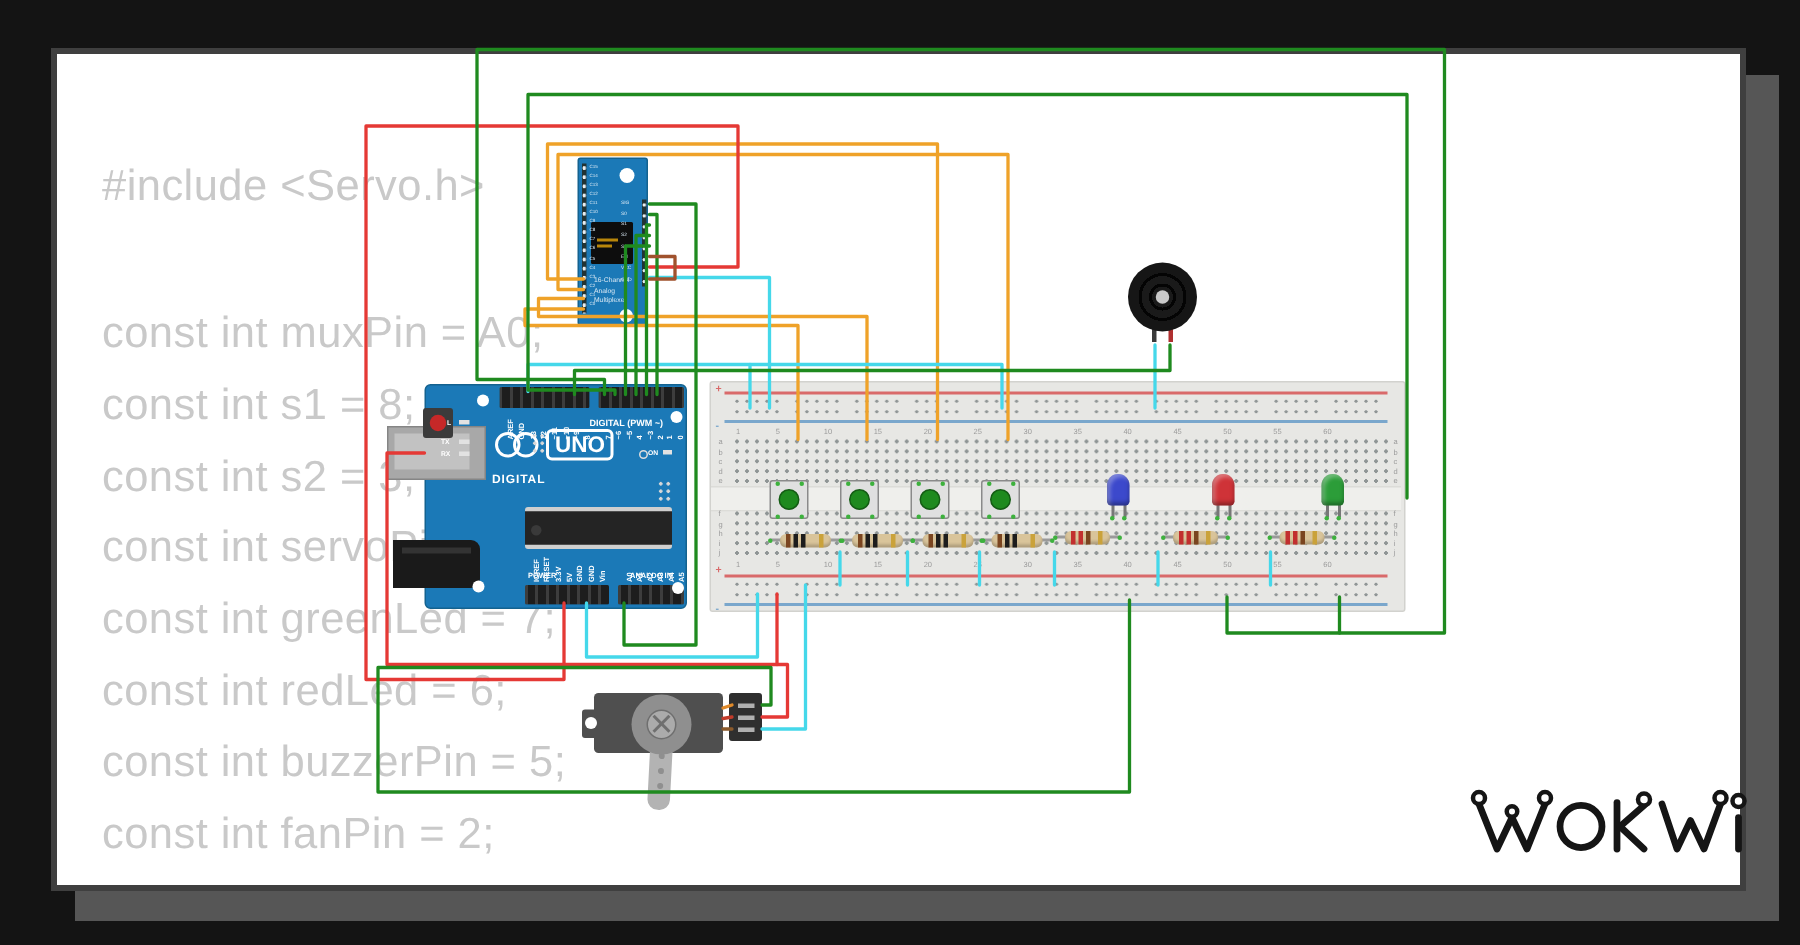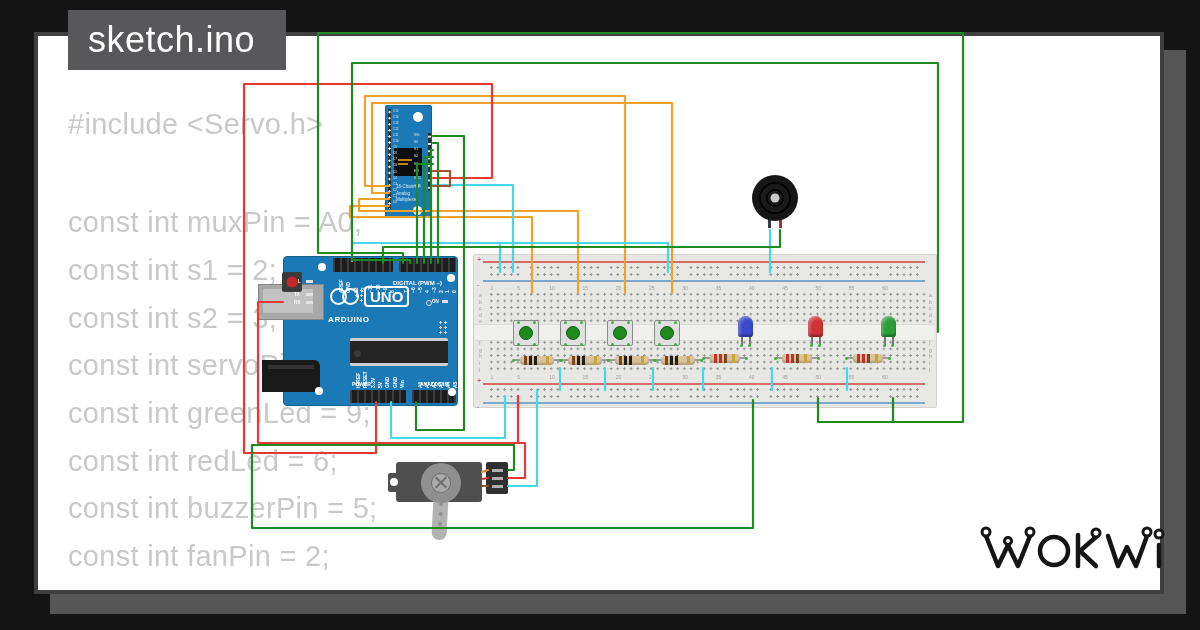--- a/index.html
+++ b/index.html
@@ -84,24 +84,24 @@
 </head>
 <body>
 
 <div id="stage">
   <div class="abs" id="shadow"></div>
   <div class="abs" id="card"></div>
 
   <div class="abs" id="code-layer">
       <div class="code-line" style="position: absolute; left: 68px; top: 108px;">#include &lt;Servo.h&gt;</div>
       <div class="code-line" style="position: absolute; left: 68px; top: 206px;">const int muxPin = A0;</div>
-      <div class="code-line" style="position: absolute; left: 68px; top: 254px;">const int s1 = 2;</div>
+      <div class="code-line" style="position: absolute; left: 68px; top: 254px;">const int s1 = 8;</div>
       <div class="code-line" style="position: absolute; left: 68px; top: 302px;">const int s2 = 3;</div>
       <div class="code-line" style="position: absolute; left: 68px; top: 349px;">const int servoPin = 9;</div>
-      <div class="code-line" style="position: absolute; left: 68px; top: 397px;">const int greenLed = 9;</div>
+      <div class="code-line" style="position: absolute; left: 68px; top: 397px;">const int greenLed = 7;</div>
       <div class="code-line" style="position: absolute; left: 68px; top: 445px;">const int redLed = 6;</div>
       <div class="code-line" style="position: absolute; left: 68px; top: 492px;">const int buzzerPin = 5;</div>
       <div class="code-line" style="position: absolute; left: 68px; top: 540px;">const int fanPin = 2;</div>
     </div>
 
   <div class="abs" id="bboard"></div>
   <div class="abs rline" style="left:483px;top:261px;width:442px;background:#d96a6a;z-index:6;"></div>
   <div class="abs holes rail-holes rail-gap" style="left:488px;top:264px;width:440px;height:14px;z-index:6;"></div>
   <div class="abs rline" style="left:483px;top:280px;width:442px;background:#7aa7cc;z-index:6;"></div>
   <div class="abs holes" style="left:488px;top:291px;width:440px;height:33px;z-index:6;"></div>
@@ -176,21 +176,21 @@
   <div class="abs hstrip" style="left:333px;top:258px;width:60px;height:14px;"></div>
   <div class="abs hstrip" style="left:399px;top:258px;width:57px;height:14px;"></div>
   <div class="abs hstrip" style="left:350px;top:390px;width:56px;height:13px;"></div>
   <div class="abs hstrip" style="left:412px;top:390px;width:44px;height:13px;"></div>
   <div class="abs tinylab" style="left:393px;top:280px;font-size:6px;">DIGITAL (PWM ~)</div>
   <div class="abs" style="left:330px;top:288px;z-index:13;">
     <div style="position:absolute;width:13px;height:13px;border:2.5px solid #fff;border-radius:50%;"></div>
     <div style="position:absolute;left:12px;width:13px;height:13px;border:2.5px solid #fff;border-radius:50%;"></div>
   </div>
   <div class="abs tinylab" style="left:364px;top:286px;font-size:15px;border:2px solid #fff;border-radius:4px;padding:0 4px;">UNO</div>
-  <div class="abs tinylab" style="left:328px;top:315px;font-size:8px;letter-spacing:.6px;">ARDUINO</div>
+  <div class="abs tinylab" style="left:328px;top:315px;font-size:8px;letter-spacing:.6px;">DIGITAL</div>
   <div class="abs mhole" style="left:426px;top:300px;width:4px;height:4px;border:1px solid #ddd;background:transparent;"></div>
   <div class="abs tinylab" style="left:298px;top:279px;font-size:4.5px;">L</div>
   <div class="abs leddash" style="left:306px;top:280px;"></div>
   <div class="abs tinylab" style="left:294px;top:292px;font-size:4.5px;">TX</div>
   <div class="abs leddash" style="left:306px;top:293px;"></div>
   <div class="abs tinylab" style="left:294px;top:300px;font-size:4.5px;">RX</div>
   <div class="abs leddash" style="left:306px;top:301px;"></div>
   <div class="abs tinylab" style="left:432px;top:299px;font-size:4.5px;">ON</div>
   <div class="abs leddash" style="left:442px;top:300px;width:6px;"></div>
   <div class="abs icsp" style="left:354px;top:288px;width:10px;height:15px;"></div>
@@ -439,23 +439,20 @@
       <polyline points="433,136 464,136 464,430 416,430 416,402" fill="none" stroke="#1f8a1f" stroke-width="2.2" stroke-linecap="round" stroke-linejoin="round"></polyline>
       <polyline points="433,143 438,143 438,263" fill="none" stroke="#1f8a1f" stroke-width="2.2" stroke-linecap="round" stroke-linejoin="round"></polyline>
       <polyline points="433,150 431,150 431,263" fill="none" stroke="#1f8a1f" stroke-width="2.2" stroke-linecap="round" stroke-linejoin="round"></polyline>
       <polyline points="433,157 424,157 424,263" fill="none" stroke="#1f8a1f" stroke-width="2.2" stroke-linecap="round" stroke-linejoin="round"></polyline>
       <polyline points="433,164 417,164 417,263" fill="none" stroke="#1f8a1f" stroke-width="2.2" stroke-linecap="round" stroke-linejoin="round"></polyline>
       <polyline points="780,230 780,247 383,247 383,263" fill="none" stroke="#1f8a1f" stroke-width="2.2" stroke-linecap="round" stroke-linejoin="round"></polyline>
       <polyline points="508,470 514,470 514,445 252,445 252,528 753,528 753,400" fill="none" stroke="#1f8a1f" stroke-width="2.2" stroke-linecap="round" stroke-linejoin="round"></polyline>
       <polyline points="433,171 450,171 450,186 433,186" fill="none" stroke="#a0522d" stroke-width="2.2" stroke-linecap="round" stroke-linejoin="round"></polyline>
     </svg>
 
-  <div class="abs" id="title-box">
-    <span>sketch.ino</span>
-  </div>
   <svg class="abs" id="wokwi-logo" width="200" height="62" viewBox="0 0 200 62" aria-label="WOKWI">
     <g fill="none" stroke="#151515" stroke-width="4.5" stroke-linecap="round" stroke-linejoin="round">
       <path d="M14,18 L26,48 L36,27 L46,48 L58,18"></path>
       <circle cx="82" cy="33" r="14"></circle>
       <path d="M106,17 L106,48"></path>
         <path d="M124,19 L108,33 L124,48"></path>
       <path d="M136,18 L146,48 L155,29 L164,48 L175,18"></path>
       <path d="M187,27 L187,48"></path>
     </g>
     <g fill="#ffffff" stroke="#151515" stroke-width="3">

